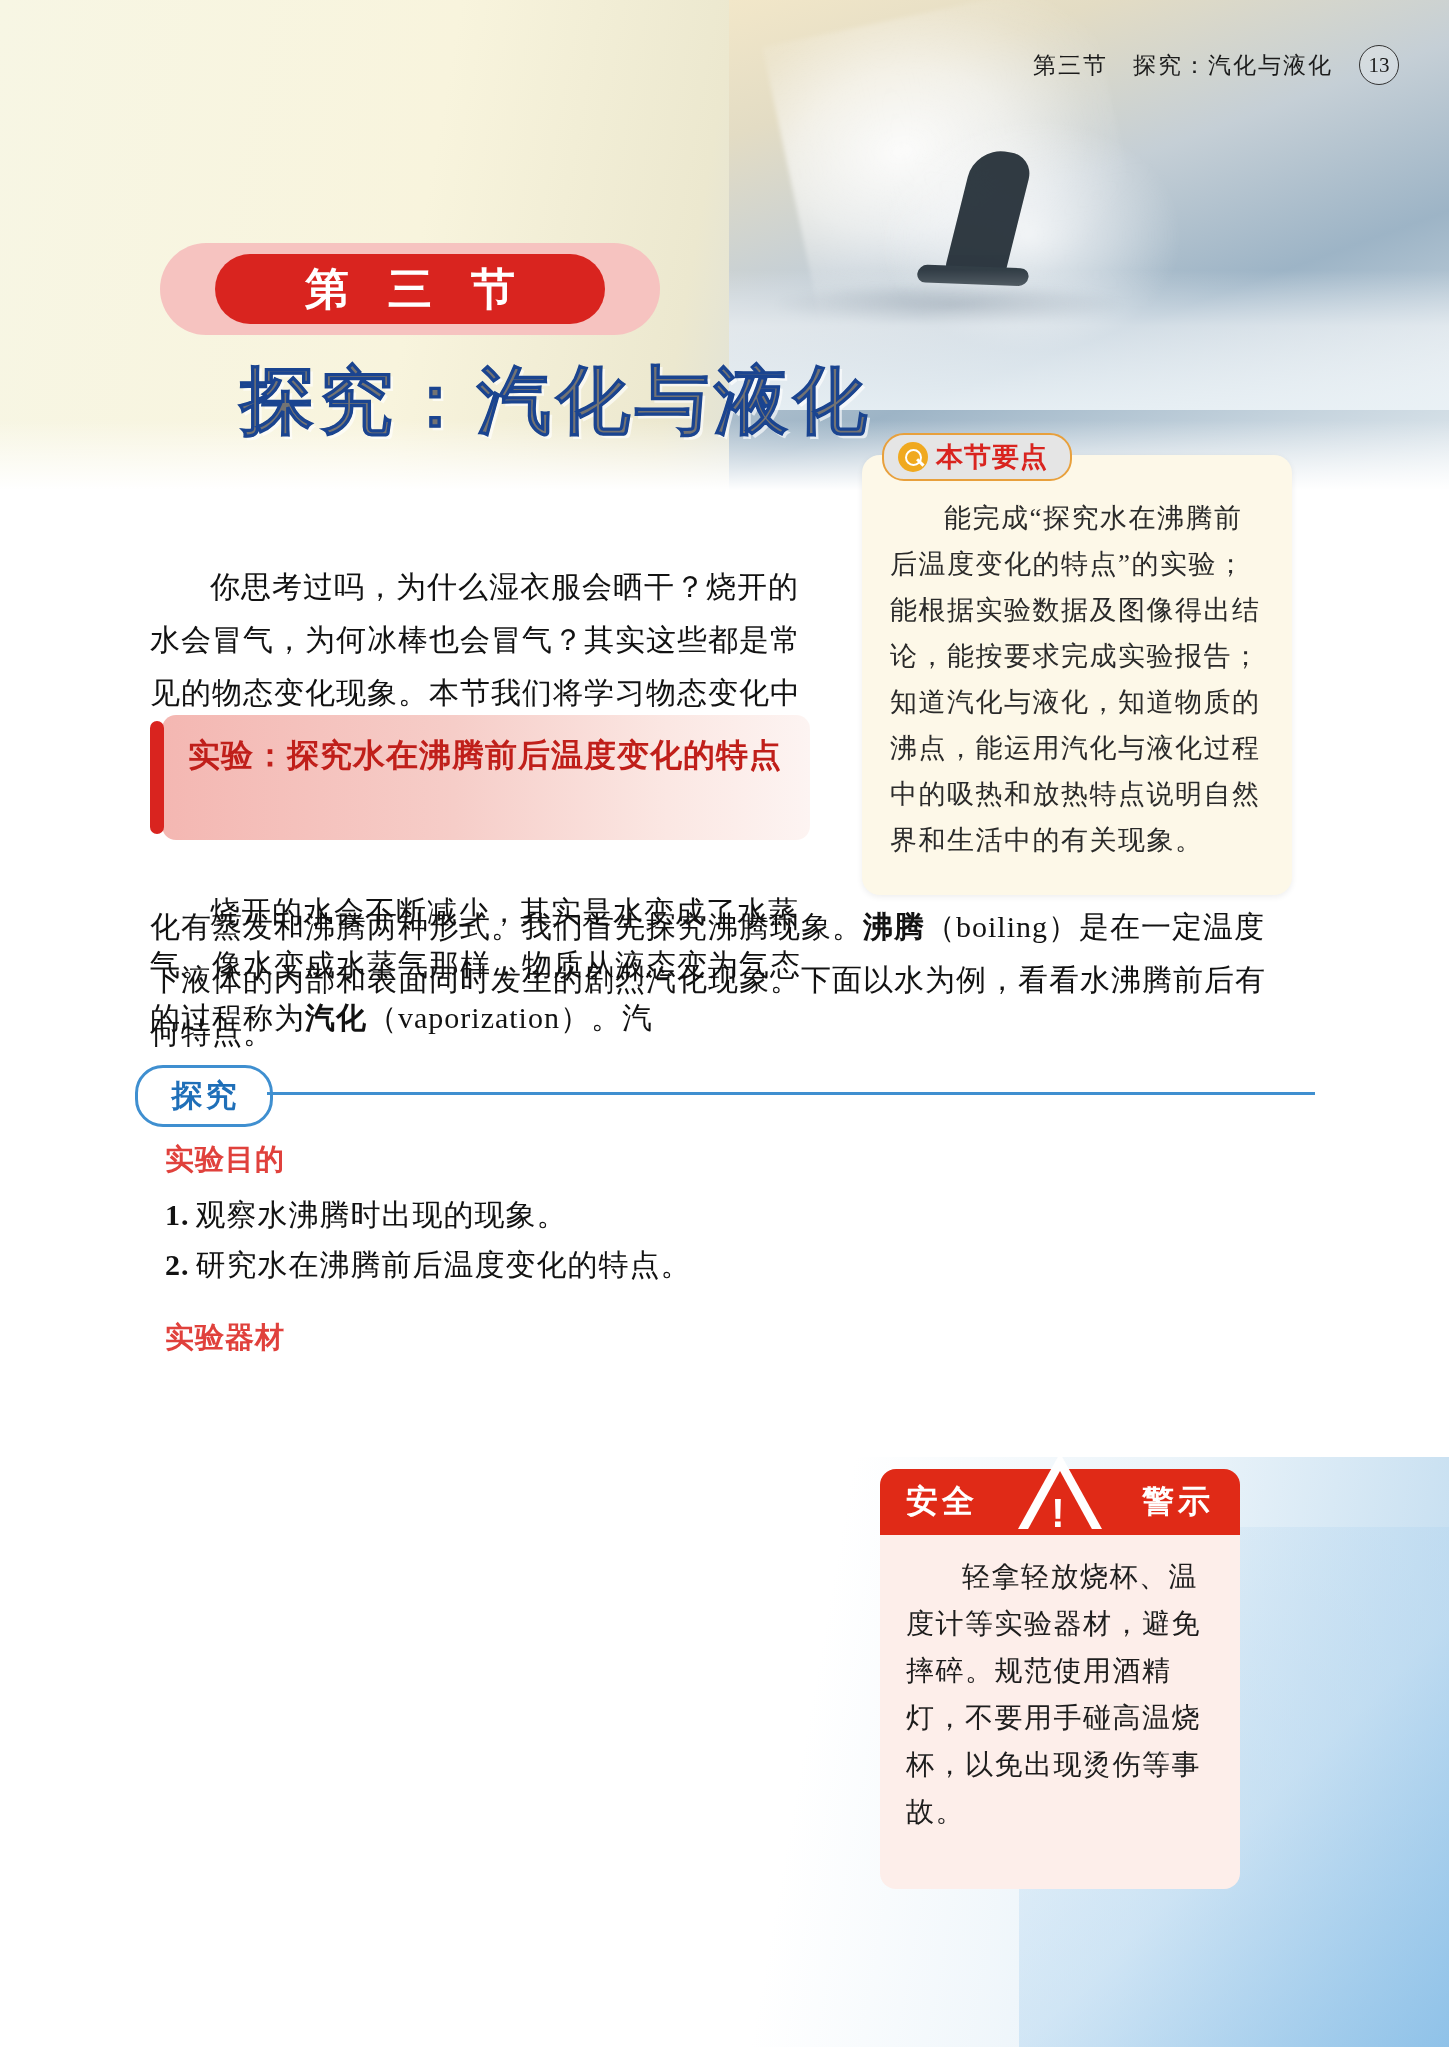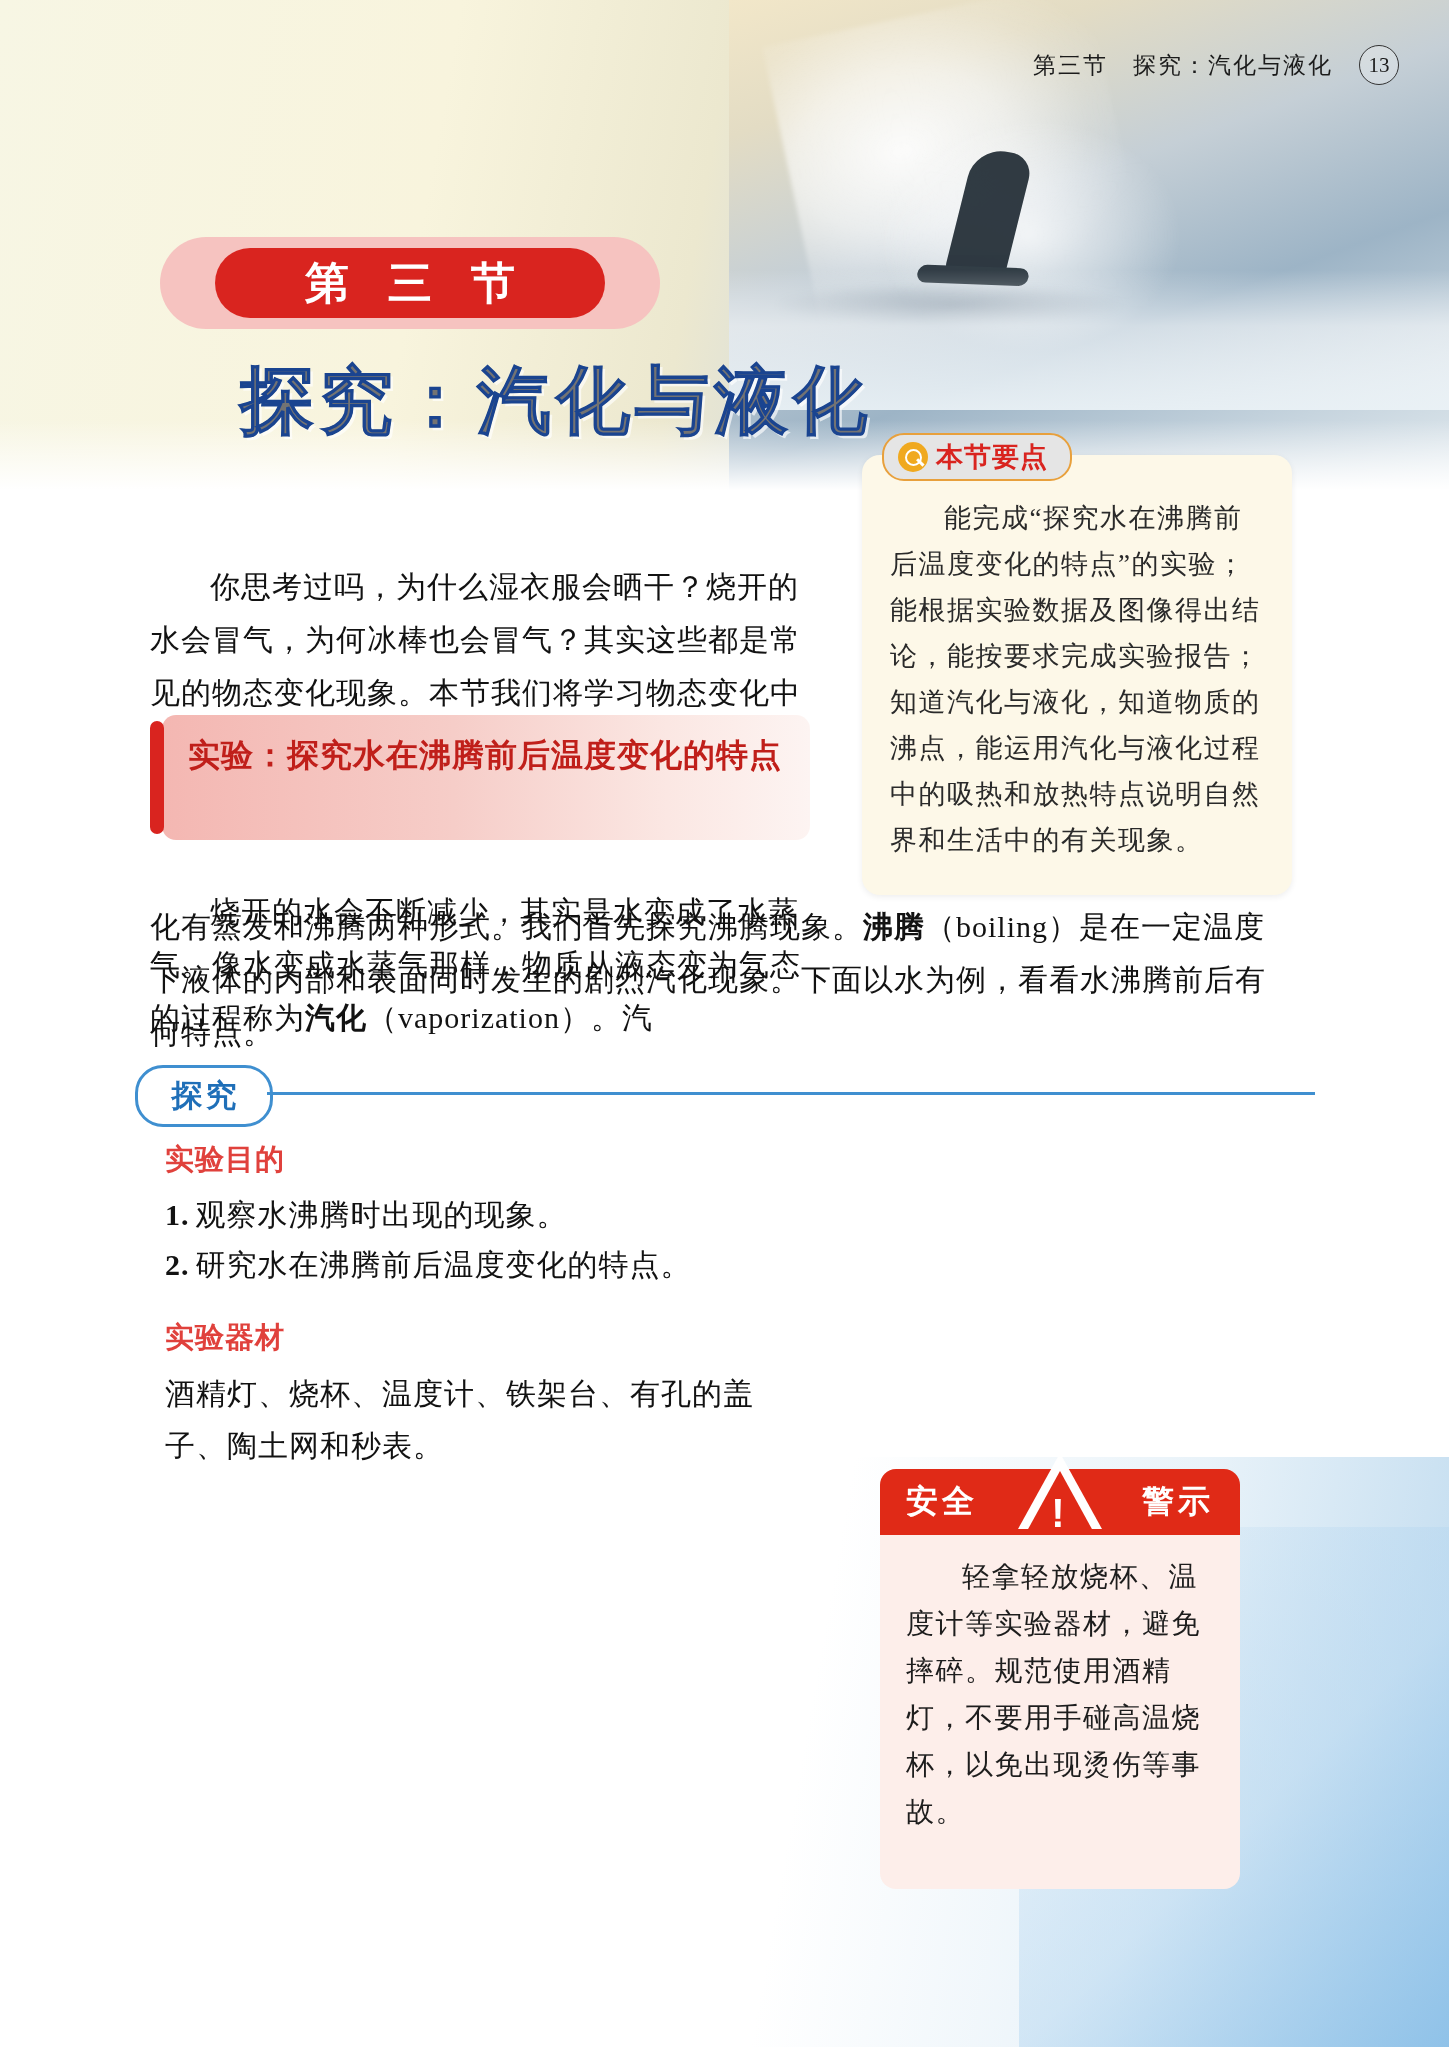--- a/index.html
+++ b/index.html
@@ -102,21 +102,21 @@
     border-radius: 50%;
     display: flex; align-items: center; justify-content: center;
     font-size: 21px;
     letter-spacing: 0;
     background: rgba(255,255,255,0.25);
   }
 
   
   .sec-pill-wrap {
     position: absolute;
-    left: 160px; top: 237px;
+    left: 160px; top: 243px;
     z-index: 5;
     text-align: right;
   }
   .sec-pill-outer {
     width: 500px; height: 92px;
     background: #f6c3c0;
     border-radius: 46px;
   }
   .sec-pill-inner {
     position: absolute;
@@ -476,21 +476,20 @@
   <div class="inq-tab">探究</div>
   <div class="inq-rule"></div>
 </div>
 
 <div class="exp-col">
   <p class="sub-red">实验目的</p>
   <p class="num-line"><span class="n">1.</span><span>观察水沸腾时出现的现象。</span></p>
   <p class="num-line"><span class="n">2.</span><span>研究水在沸腾前后温度变化的特点。</span></p>
   <div class="sp26"></div>
   <p class="sub-red">实验器材</p>
-  <p class="equip">酒精灯、烧杯、温度计、铁架台、有孔的盖子、陶土网和秒表。</p>
 </div>
 
 <div class="safebox">
   <div class="head">
     <span>安全</span>
     <span>警示</span>
     <div class="tri"></div>
     <div class="tri-in"></div>
     <div class="bang">!</div>
   </div>

